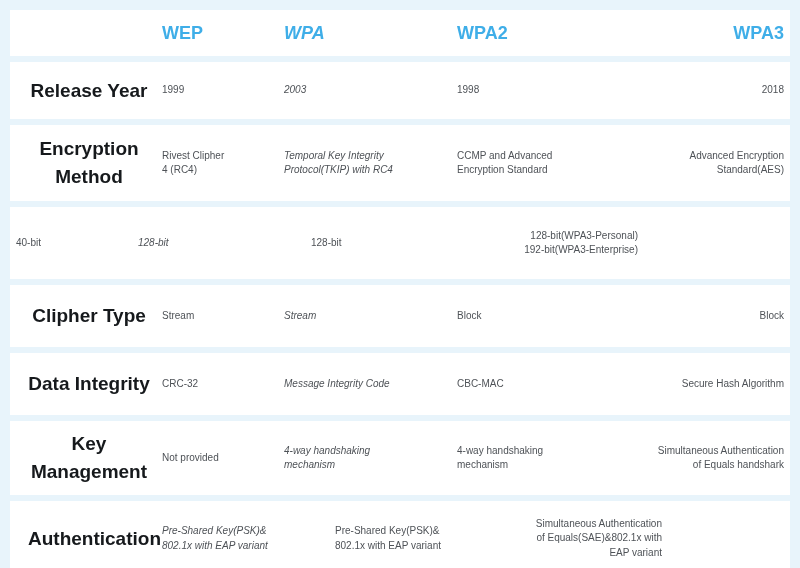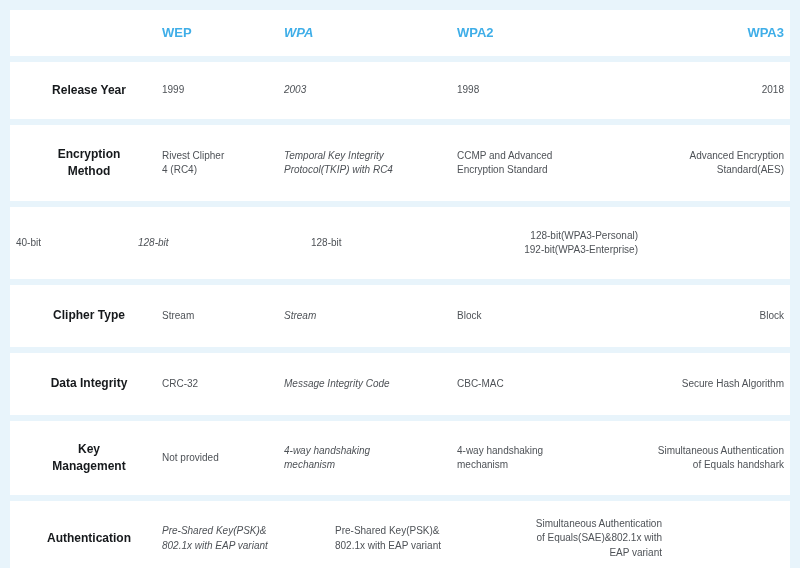--- a/index.html
+++ b/index.html
@@ -45,29 +45,29 @@
     padding: 0 6px;
     line-height: 1.45;
   }
   .c-label { width: 146px; padding-left: 18px; }
   .c-0     { width: 122px; }
   .c-1     { width: 173px; font-style: italic; }
   .c-2     { width: 153px; }
   .c-3     { width: 186px; text-align: right; }
 
   .label-text {
-    font-size: 12px;
+    font-size: 19px;
     font-weight: bold;
     color: #16191c;
     text-align: center;
     display: block;
   }
 
   .head-text {
-    font-size: 13px;
+    font-size: 18px;
     font-weight: bold;
     color: #3faee8;
     display: block;
   }
 
   .body-text {
     font-size: 10px;
     color: #4e5257;
     display: block;
     white-space: pre-line;

